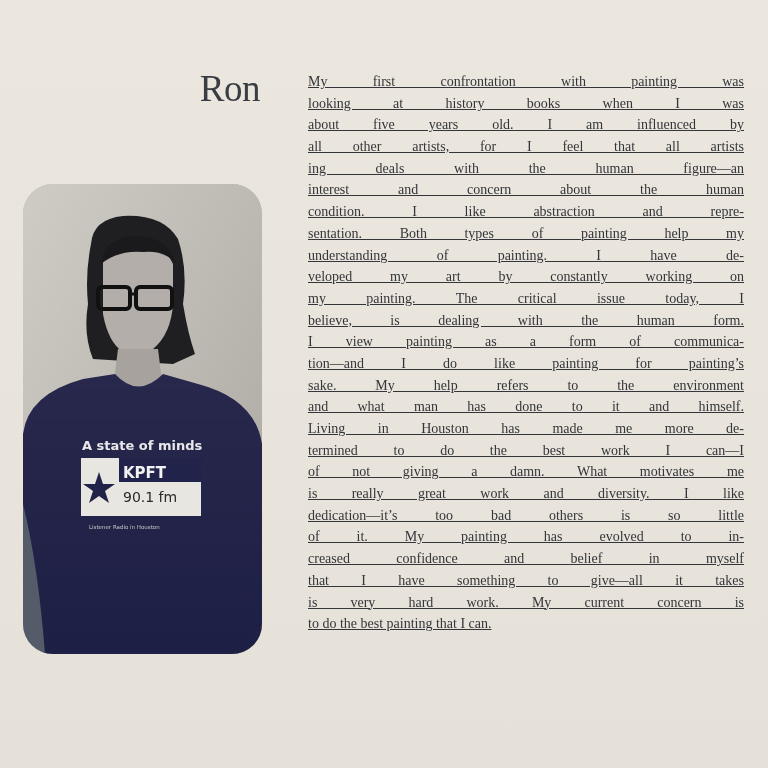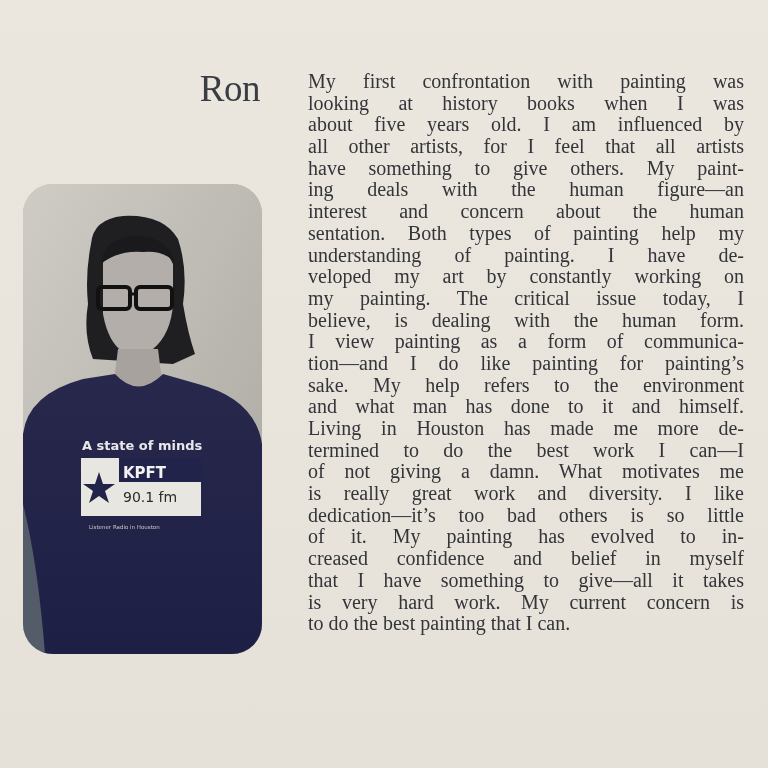--- a/index.html
+++ b/index.html
@@ -39,22 +39,23 @@
       border-radius: 30px;
     }
     .photo svg { display: block; }
     .statement {
       position: absolute;
       left: 308px;
       top: 71px;
       width: 436px;
       font-family: "Liberation Serif", "DejaVu Serif", serif;
       color: #34353a;
-      font-size: 20px;
+      font-size: 14px;
       line-height: 21.7px;
+      text-decoration: underline;
     }
     .statement .line {
       display: block;
       text-align: justify;
       text-align-last: justify;
       white-space: nowrap;
       height: 21.7px;
     }
     .statement .line.last {
       text-align-last: left;
@@ -110,23 +111,23 @@
         <text x="10" y="93" font-family="DejaVu Sans, sans-serif" font-size="5.5" fill="#c8c8c8">Listener Radio in Houston</text>
       </g>
     </svg>
   </div>
 
   <div class="statement">
     <span class="line">My first confrontation with painting was</span>
     <span class="line">looking at history books when I was</span>
     <span class="line">about five years old. I am influenced by</span>
     <span class="line">all other artists, for I feel that all artists</span>
-    <span class="line">have something to give others. My paint-</span>
     <span class="line">ing deals with the human figure—an</span>
     <span class="line">interest and concern about the human</span>
+    <span class="line">condition. I like abstraction and repre-</span>
     <span class="line">sentation. Both types of painting help my</span>
     <span class="line">understanding of painting. I have de-</span>
     <span class="line">veloped my art by constantly working on</span>
     <span class="line">my painting. The critical issue today, I</span>
     <span class="line">believe, is dealing with the human form.</span>
     <span class="line">I view painting as a form of communica-</span>
     <span class="line">tion—and I do like painting for painting’s</span>
     <span class="line">sake. My help refers to the environment</span>
     <span class="line">and what man has done to it and himself.</span>
     <span class="line">Living in Houston has made me more de-</span>

